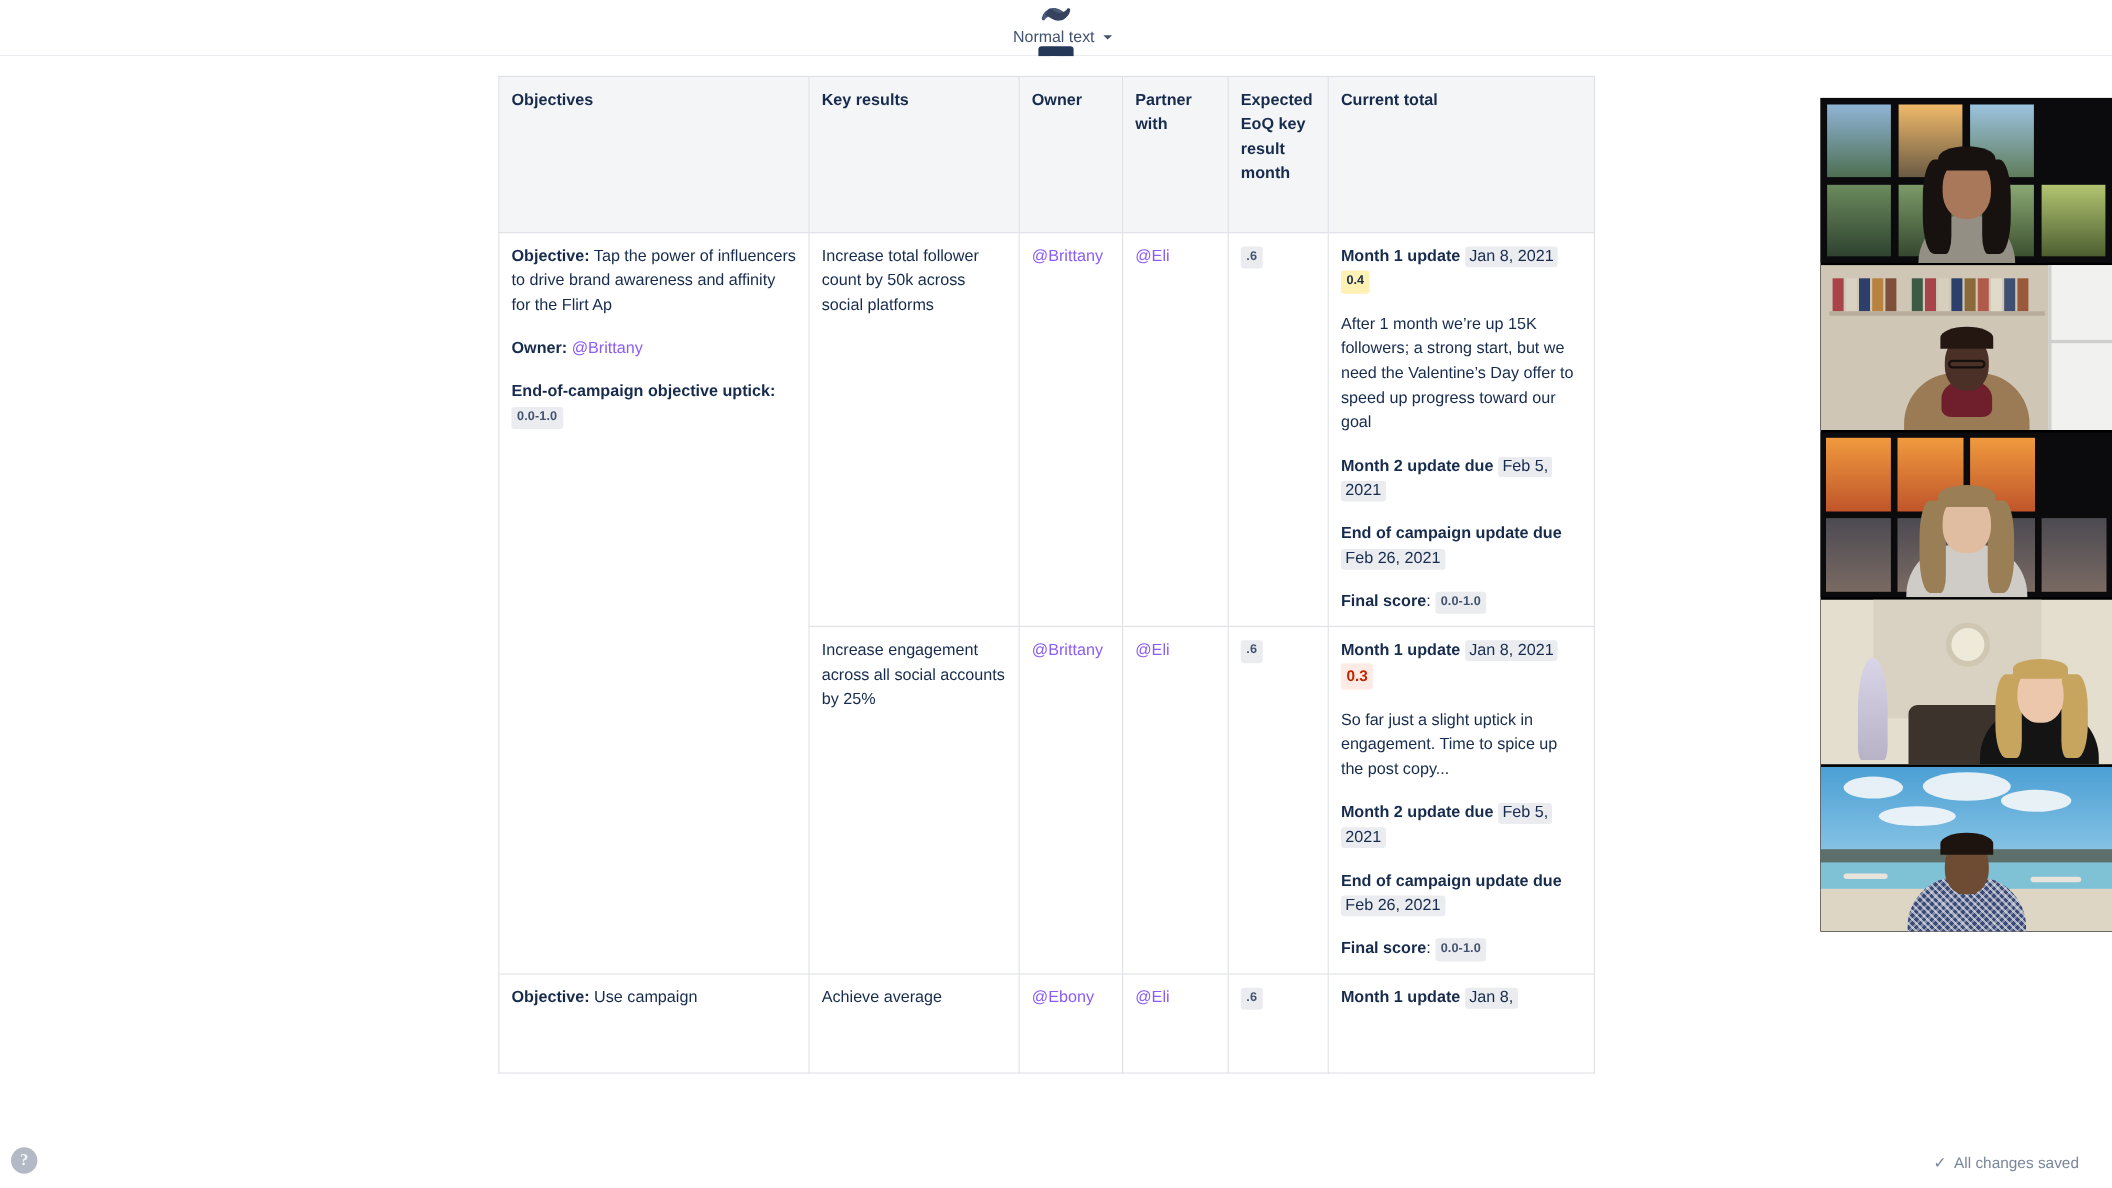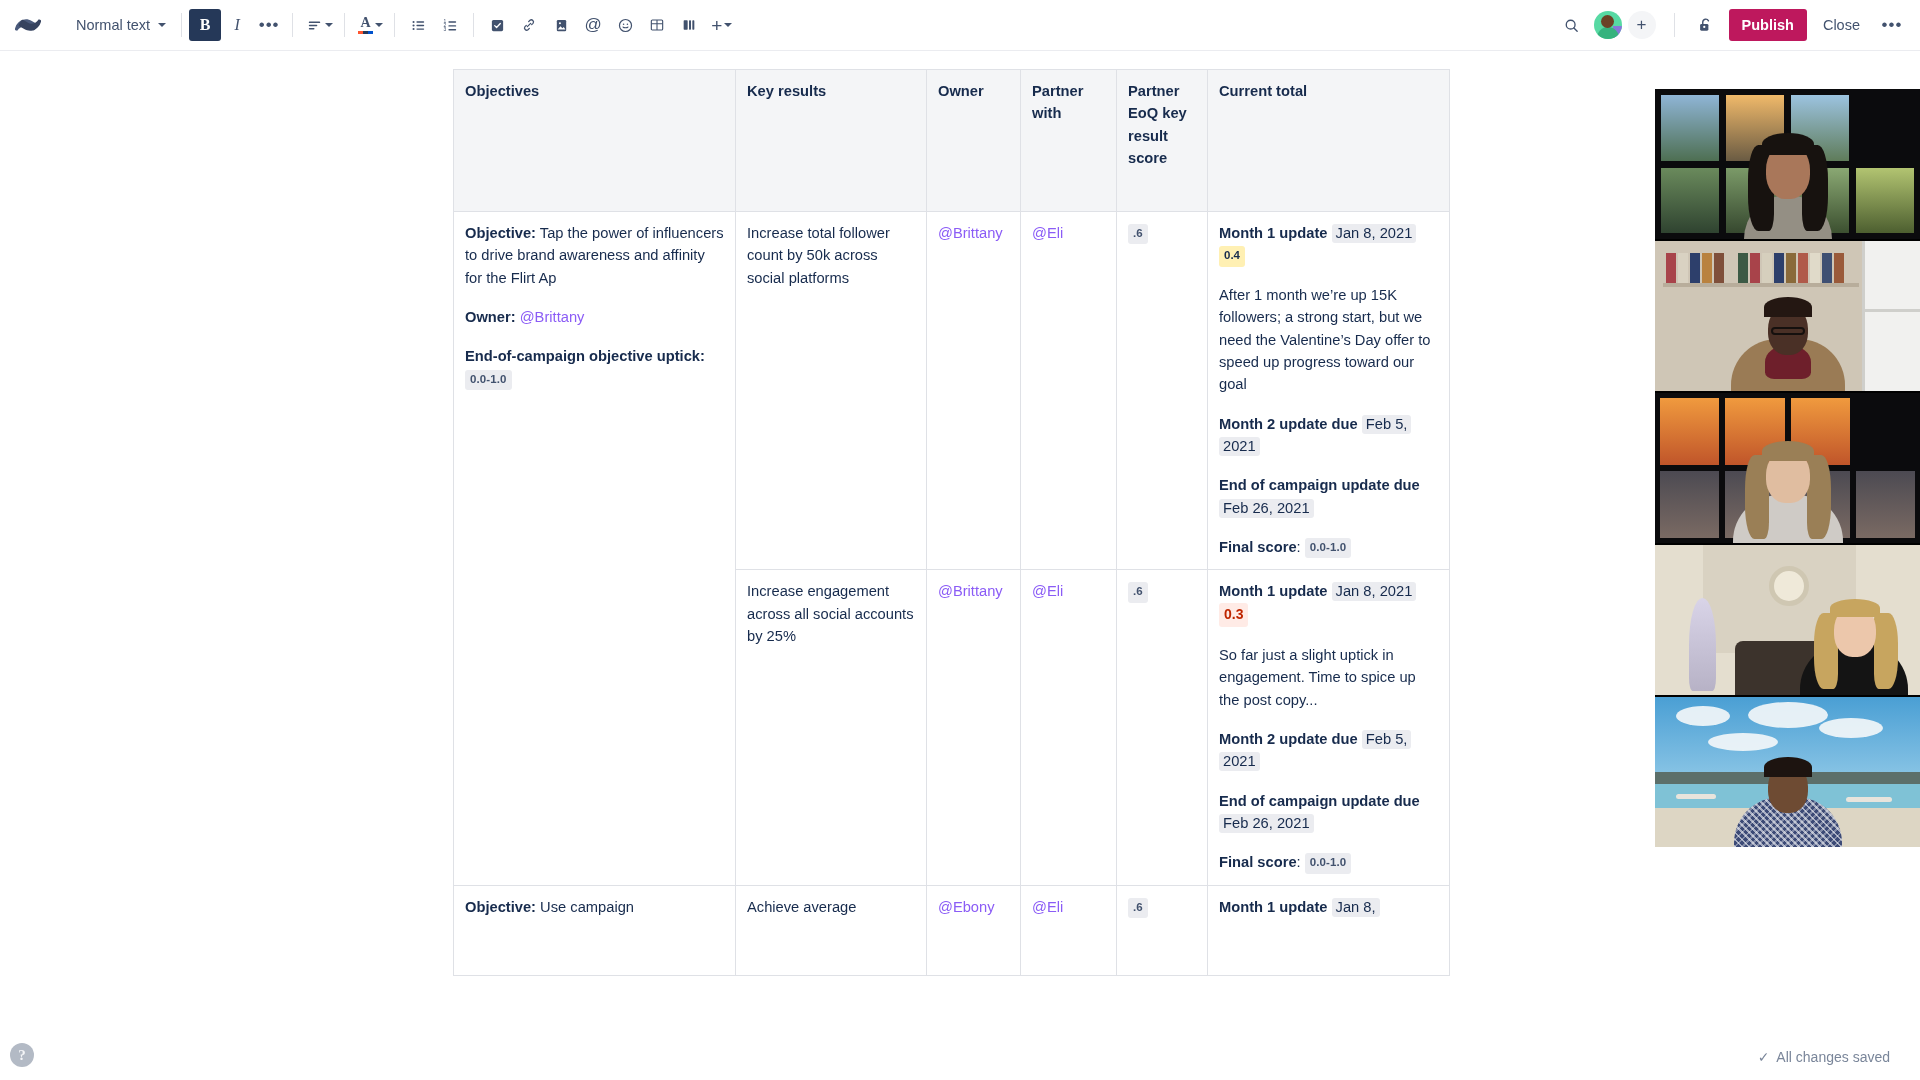--- a/index.html
+++ b/index.html
@@ -11,21 +11,21 @@
     font-family: "Liberation Sans", sans-serif;
     -webkit-font-smoothing: antialiased;
   }
 
   
   .toolbar {
     position: absolute; top: 0; left: 0;
     width: 1920px; height: 51px;
     background: #ffffff;
     border-bottom: 1px solid #ebecf0;
-    display: flex; align-items: center;
+    display: flex; align-items: center; flex-direction: column;
   }
   .tb-logo {
     width: 56px; height: 51px;
     display: flex; align-items: center; justify-content: center;
   }
   .tb-logo svg { display:block; }
 
   .tb-style-select {
     display: flex; align-items: center; gap: 8px;
     height: 32px; padding: 0 8px 0 10px;
@@ -466,21 +466,21 @@
         <col class="c-partner">
           <col class="c-score">
           <col class="c-status">
       </colgroup>
       <thead>
         <tr>
           <th>Objectives</th>
           <th>Key results</th>
           <th>Owner</th>
           <th>Partner with</th>
-          <th>Partner EoQ key result score</th>
+          <th>Expected EoQ key result month</th>
           <th>Current total</th>
         </tr>
       </thead>
       <tbody>
 
         <tr>
           <td rowspan="2">
             <p class="p">
               <span class="bold">Objective:</span><span> Tap the power of influencers to drive brand awareness and affinity for the Flirt Ap</span>
             </p>

